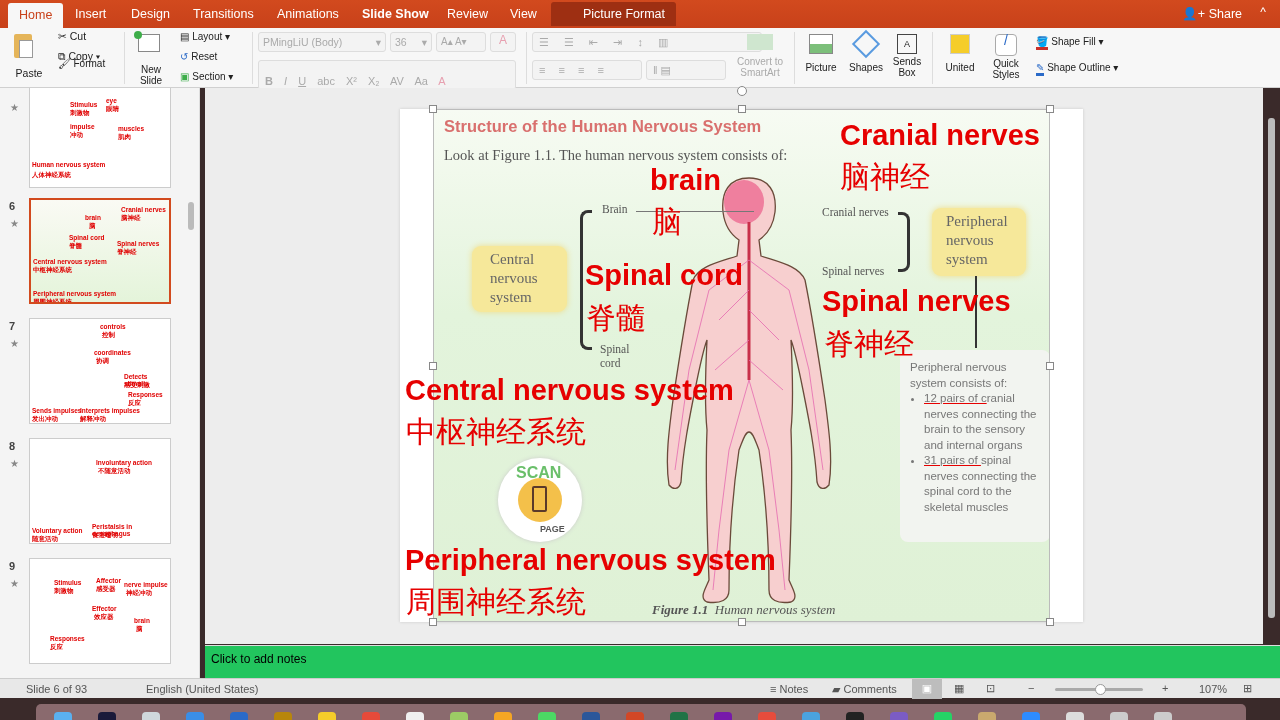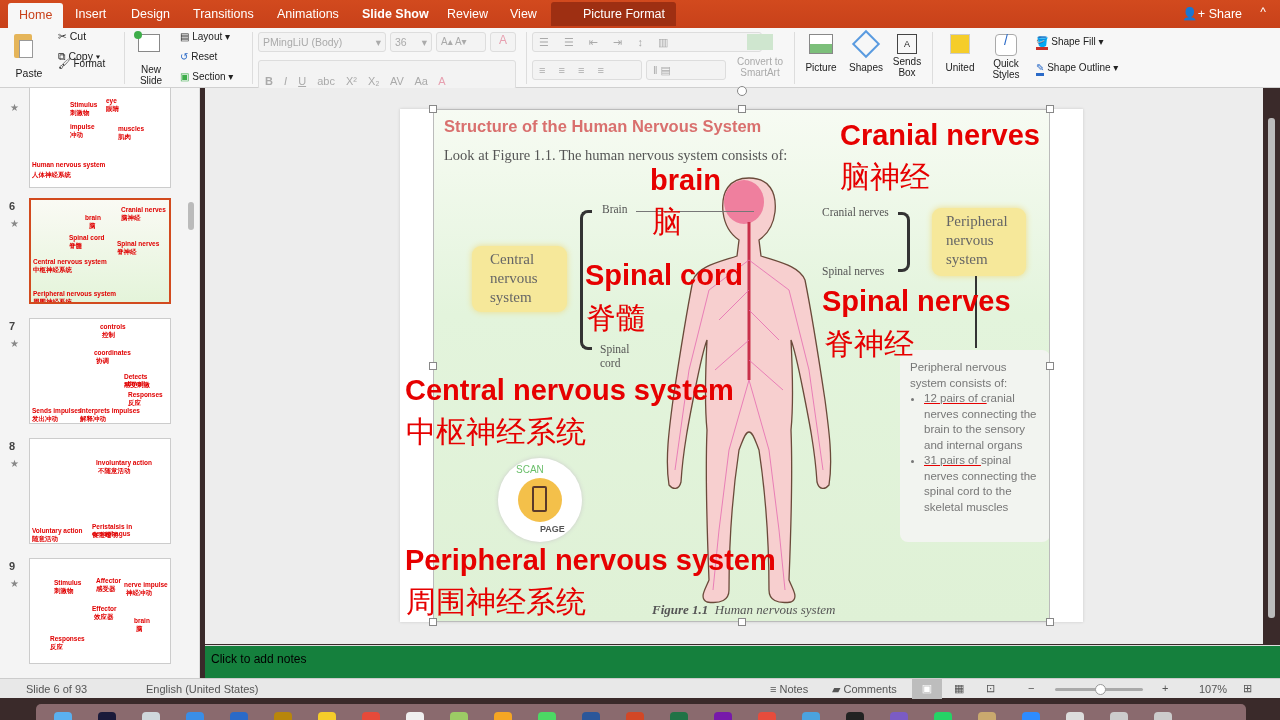--- a/index.html
+++ b/index.html
@@ -24,21 +24,21 @@
 .sscroll{position:absolute;left:188px;top:114px;width:6px;height:28px;background:#bbb;border-radius:3px}
 .canvas{position:absolute;left:205px;top:88px;width:1058px;height:556px;background:#ededed}
 .vscroll{position:absolute;left:1268px;top:118px;width:7px;height:500px;background:#bbb;border-radius:3px}
 .slide{position:absolute;left:400px;top:109px;width:683px;height:513px;background:#fff;box-shadow:0 0 3px rgba(0,0,0,.15)}
 .pic{position:absolute;left:433px;top:109px;width:617px;height:513px;background:linear-gradient(180deg,#f7fbf3 0%,#e3f4dc 40%,#dff1d6 100%);border:1px solid #bbb;overflow:hidden}
 .handle{position:absolute;width:8px;height:8px;background:#fff;border:1px solid #888}
 .red{position:absolute;color:#e60000;font-weight:bold;white-space:nowrap}
 .redcn{position:absolute;color:#e60000;white-space:nowrap;font-family:"DejaVu Sans",sans-serif}
 .serif{font-family:"Liberation Serif",serif;color:#555}
 .ybox{position:absolute;background:#f6e89a;border-radius:9px;box-shadow:0 0 6px #eedd88;color:#666;font-family:"Liberation Serif",serif;font-size:15px;line-height:19px}
-.notes{position:absolute;left:205px;top:645px;width:1075px;height:33px;background:#15803d;border-top:1px solid #ddd;font-size:12px;padding:6px}
+.notes{position:absolute;left:205px;top:645px;width:1075px;height:33px;background:#22c55e;border-top:1px solid #ddd;font-size:12px;padding:6px}
 .status{position:absolute;left:0;top:678px;width:1280px;height:20px;background:#e8e8e8;border-top:1px solid #ccc;font-size:11px;color:#555}
 .dock{position:absolute;left:36px;top:704px;width:1210px;height:20px;background:#8a6a6e;border-radius:5px}
 .di{position:absolute;top:8px;width:18px;height:16px;border-radius:4px}
 </style>
 </head>
 <body>
 
 <div class="titlebar">
   <div id="tabs">
       <div class="tab active" style="left: 8px;">Home</div>
@@ -213,21 +213,21 @@
 
   <div style="position:absolute;left:466px;top:240px;width:150px;height:192px;background:#f2f4f0;border-radius:8px;padding:10px 4px 0 10px;font-size:11.5px;color:#777;line-height:15.5px">
     <div>Peripheral nervous system consists of:</div>
     <ul style="padding-left:14px;margin-top:0">
       <li><span style="text-decoration:underline;text-decoration-color:#e60000">12 pairs of c</span><span>ranial nerves connecting the brain to the sensory and internal organs</span></li>
       <li><span style="text-decoration:underline;text-decoration-color:#e60000">31 pairs of </span><span>spinal nerves connecting the spinal cord to the skeletal muscles</span></li>
     </ul>
   </div>
 
   <div style="position:absolute;left:64px;top:348px;width:84px;height:84px;border-radius:50%;background:#fff;box-shadow:0 0 4px #ccc">
-    <div style="position:absolute;left:18px;top:6px;font-size:10px;font-weight:normal;color:#6abf6a">SCAN</div>
+    <div style="position:absolute;left:18px;top:6px;font-size:16px;font-weight:bold;color:#6abf6a">SCAN</div>
     <div style="position:absolute;left:20px;top:20px;width:44px;height:44px;border-radius:50%;background:#f4c04a">
         <div style="position:absolute;left:14px;top:8px;width:15px;height:26px;border:2px solid #5a3a2a;border-radius:2px"></div>
       </div>
     <div style="position:absolute;left:42px;top:66px;font-size:9px;font-weight:bold;color:#555">PAGE</div>
   </div>
 
   <div class="serif" style="position:absolute;left:218px;top:492px;font-size:13px;font-style:italic"><b>Figure 1.1</b>&nbsp; <span>Human nervous system</span></div>
 </div>
 
 <div class="red" style="left:840px;top:119px;font-size:29px">Cranial nerves</div>

